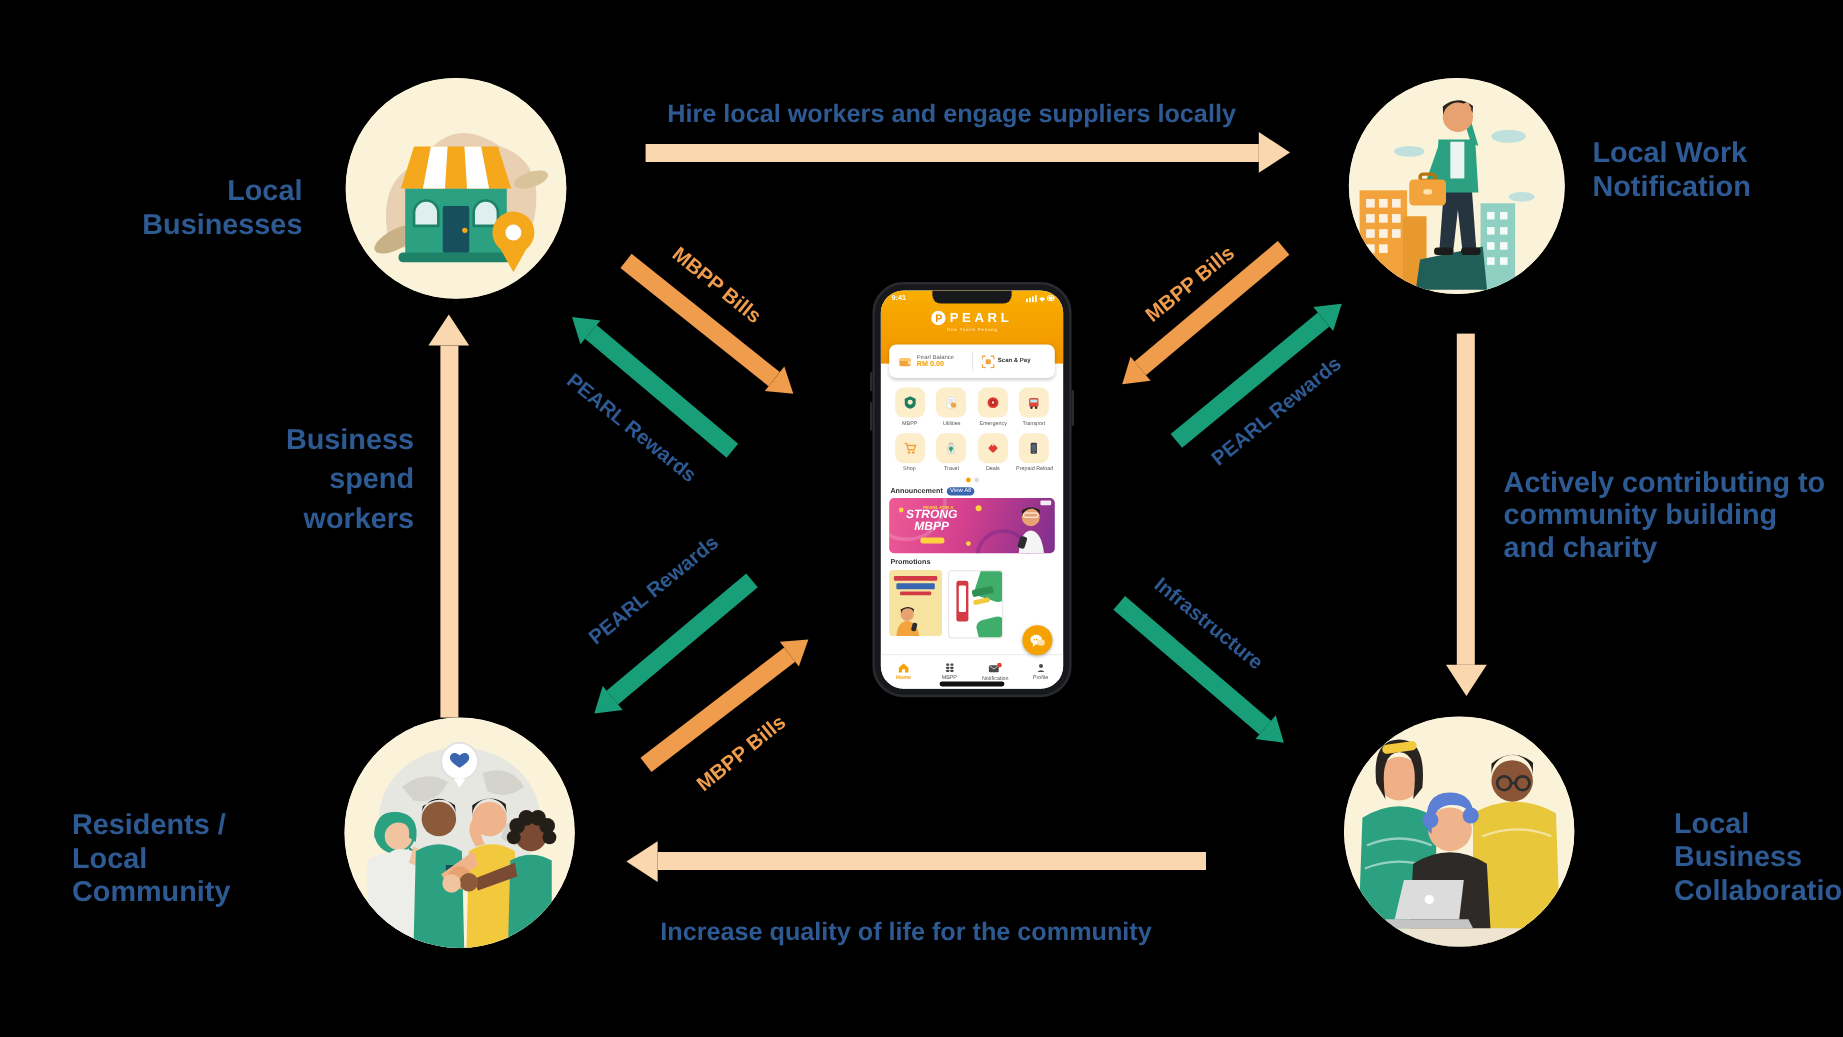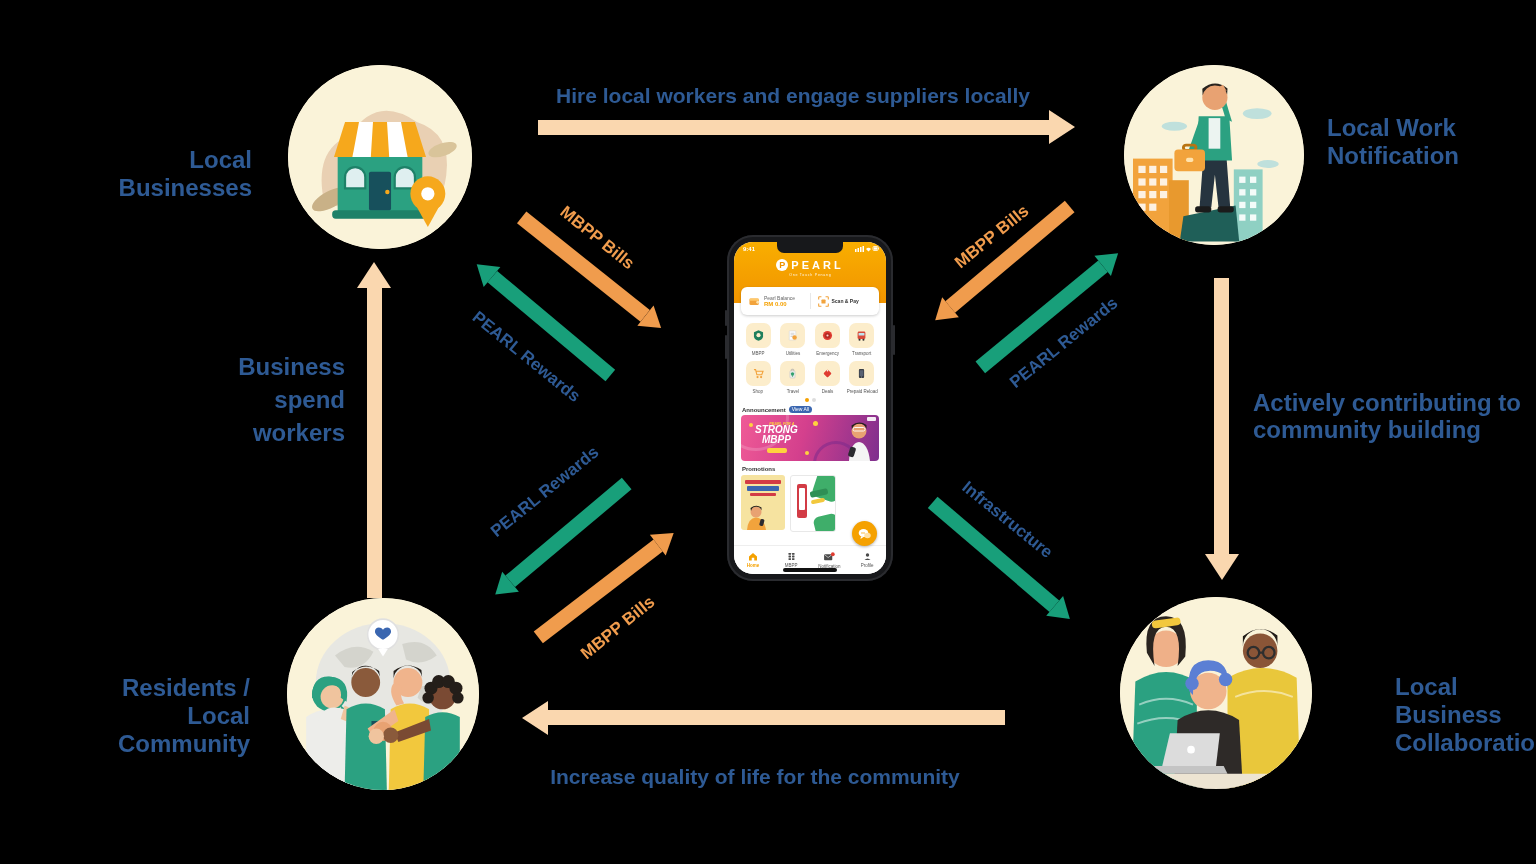--- a/index.html
+++ b/index.html
@@ -225,21 +225,21 @@
     </svg>
   </div>
 
   <div class="node-label blue" style="left:80px;top:146px;width:172px;text-align:right;">Local Businesses</div>
 
   <div class="node-label blue" style="left:1327px;top:114px;">
     <div>Local Work</div>
     <div>Notification</div>
   </div>
 
-  <div class="node-label blue" style="left:60px;top:674px;width:190px;text-align:right;">
+  <div class="node-label blue" style="left:60px;top:674px;width:190px;">
     <div>Residents /</div>
     <div>Local Community</div>
   </div>
 
   <div class="node-label blue" style="left:1395px;top:673px;">
     <div>Local Business</div>
     <div>Collaboration</div>
   </div>
 
   <div class="arr peach" style="left:538px;top:110px;width:537px;transform:rotate(0deg);">
@@ -293,20 +293,21 @@
 
   <div class="node-label blue multi" style="left:205px;top:350px;width:140px;text-align:right;line-height:33px;">
     <div>Business</div>
     <div>spend</div>
     <div>workers</div>
   </div>
 
   <div class="node-label blue multi" style="left:1253px;top:361px;line-height:27px;margin-top:28px;">
     <div>Actively contributing to</div>
     <div>community building</div>
+    <div>and charity</div>
   </div>
 
   <div class="dlabel orange-t" style="left:597px;top:238px;transform:translate(-50%,-50%) rotate(39deg);">MBPP Bills</div>
   <div class="dlabel blue" style="left:526px;top:357px;transform:translate(-50%,-50%) rotate(39deg);">PEARL Rewards</div>
   <div class="dlabel orange-t" style="left:992px;top:237px;transform:translate(-50%,-50%) rotate(-39deg);">MBPP Bills</div>
   <div class="dlabel blue" style="left:1064px;top:343px;transform:translate(-50%,-50%) rotate(-39deg);">PEARL Rewards</div>
   <div class="dlabel blue" style="left:545px;top:492px;transform:translate(-50%,-50%) rotate(-39deg);">PEARL Rewards</div>
   <div class="dlabel orange-t" style="left:618px;top:628px;transform:translate(-50%,-50%) rotate(-39deg);">MBPP Bills</div>
   <div class="dlabel blue" style="left:1007px;top:520px;transform:translate(-50%,-50%) rotate(39deg);">Infrastructure</div>
 

